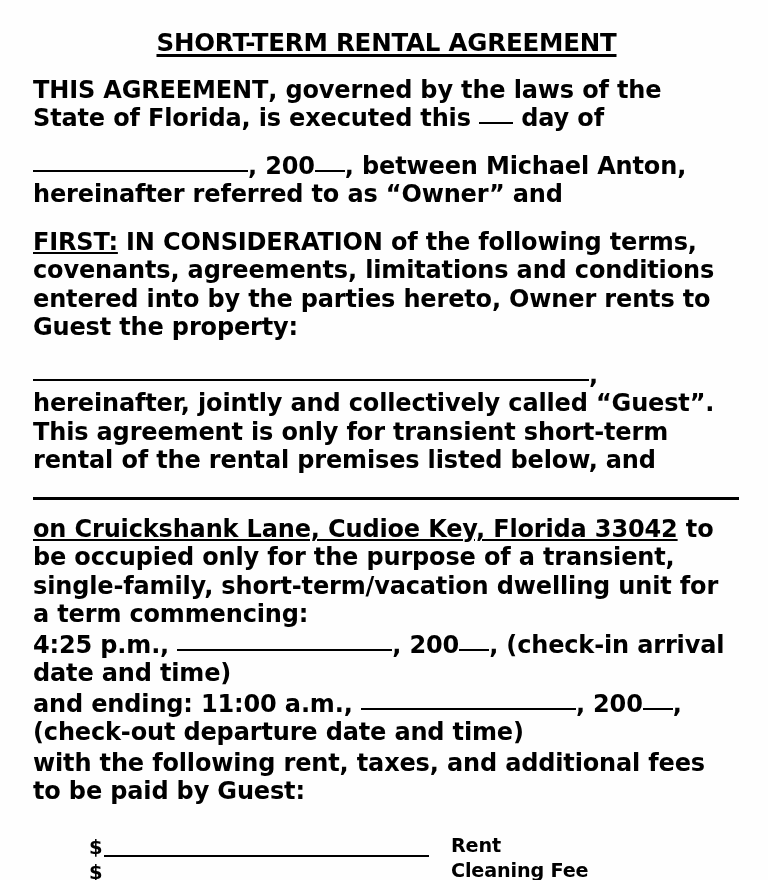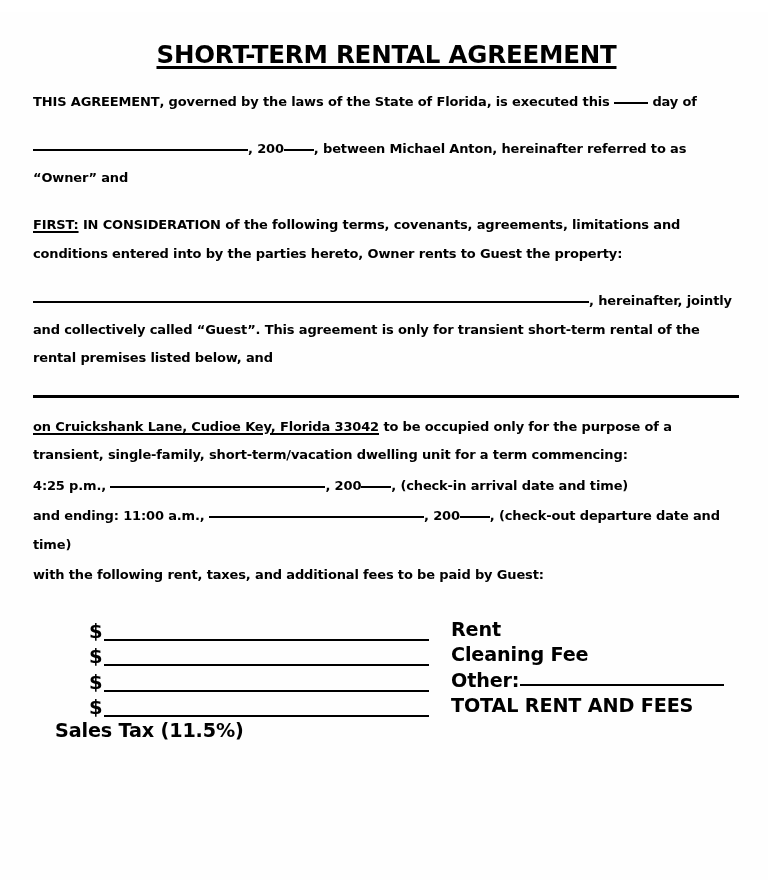--- a/index.html
+++ b/index.html
@@ -27,29 +27,29 @@
 
   
   .doc-title {
     text-align: center;
     font-size: 24.5px;
     font-weight: bold;
     letter-spacing: -0.2px;
     text-decoration: underline;
     text-underline-offset: 3px;
     text-decoration-thickness: 3px;
-    margin: 12px;
+    margin: 0;
     padding-top: 30px;
     padding-bottom: 0;
     line-height: 1.1;
   }
 
   
   .para {
-    font-size: 13px;
+    font-size: 24px;
     line-height: 28.5px;
     font-weight: 600;
     letter-spacing: -0.15px;
     margin: 0;
   }
   .para.mt-lg { margin-top: 19px; }
   .para.mt-md { margin-top: 15px; }
   .para.mt-xs { margin-top: 2px; }
 
   .b { font-weight: 900; }

